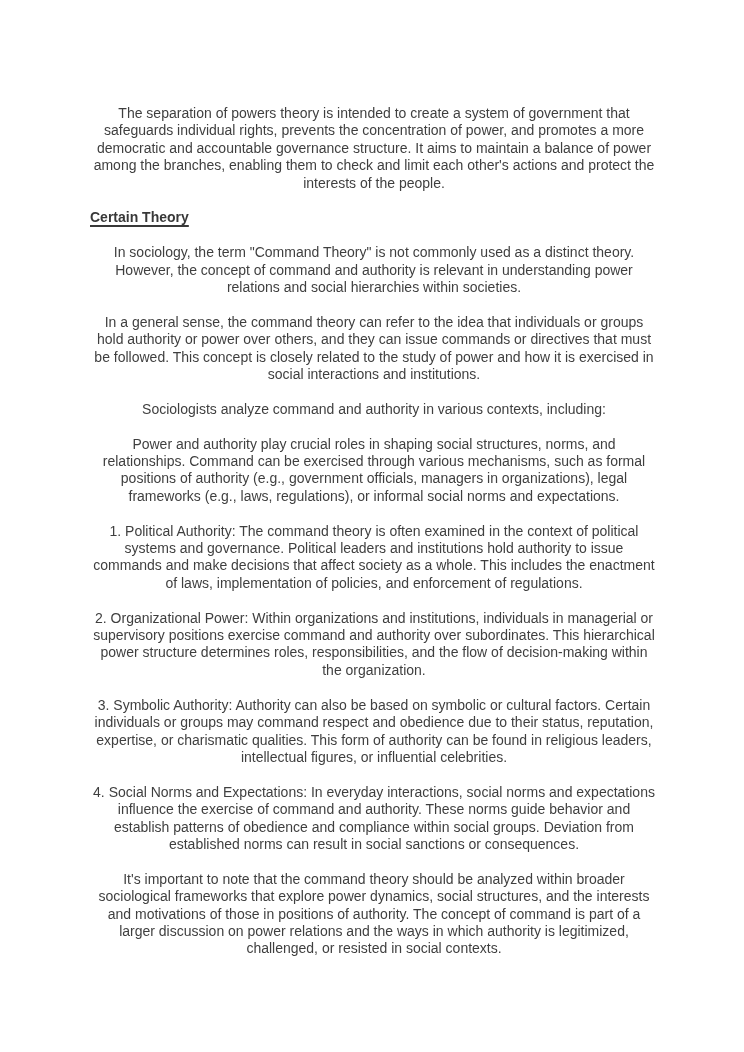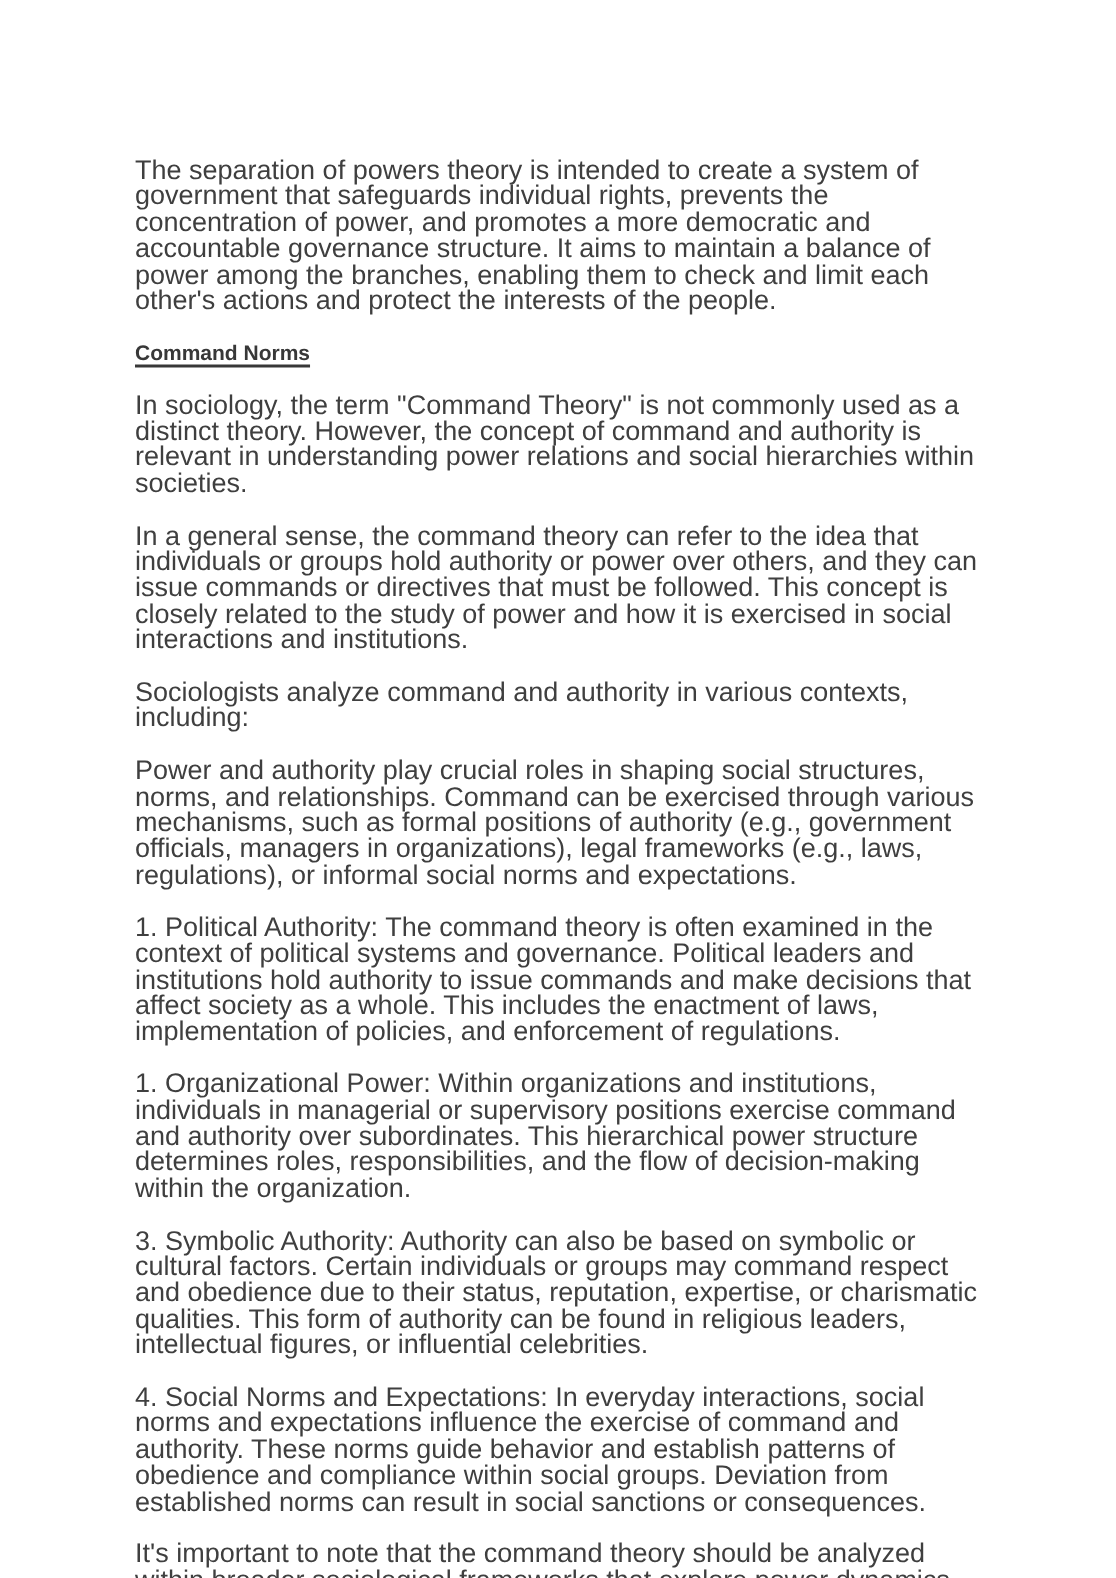--- a/index.html
+++ b/index.html
@@ -14,56 +14,57 @@
     color: #3f3f3f;
     overflow: hidden;
   }
   .page {
     box-sizing: content-box;
     padding: 105px 86px 0 90px;
     width: 568px;
   }
   .para {
     margin: 0 0 17.4px 0;
-    font-size: 18px;
+    font-size: 14px;
     line-height: 17.4px;
     letter-spacing: 0;
     word-spacing: 0;
+    text-align: center;
   }
   .doc-heading {
     margin: 0 0 17.4px 0;
     font-size: 14px;
     line-height: 17.4px;
     font-weight: bold;
     color: #383838;
     text-decoration: underline;
     text-decoration-thickness: 2px;
     text-underline-offset: 3px;
   }
 </style>
 </head>
 <body>
 
 <div class="page">
 
   <p class="para">The separation of powers theory is intended to create a system of government that safeguards individual rights, prevents the concentration of power, and promotes a more democratic and accountable governance structure. It aims to maintain a balance of power among the branches, enabling them to check and limit each other's actions and protect the interests of the people.</p>
 
-  <h2 class="doc-heading">Command Norms</h2>
+  <h2 class="doc-heading">Certain Theory</h2>
 
   <p class="para">In sociology, the term "Command Theory" is not commonly used as a distinct theory. However, the concept of command and authority is relevant in understanding power relations and social hierarchies within societies.</p>
 
   <p class="para">In a general sense, the command theory can refer to the idea that individuals or groups hold authority or power over others, and they can issue commands or directives that must be followed. This concept is closely related to the study of power and how it is exercised in social interactions and institutions.</p>
 
   <p class="para">Sociologists analyze command and authority in various contexts, including:</p>
 
   <p class="para">Power and authority play crucial roles in shaping social structures, norms, and relationships. Command can be exercised through various mechanisms, such as formal positions of authority (e.g., government officials, managers in organizations), legal frameworks (e.g., laws, regulations), or informal social norms and expectations.</p>
 
   <p class="para">1. Political Authority: The command theory is often examined in the context of political systems and governance. Political leaders and institutions hold authority to issue commands and make decisions that affect society as a whole. This includes the enactment of laws, implementation of policies, and enforcement of regulations.</p>
 
-  <p class="para">1. Organizational Power: Within organizations and institutions, individuals in managerial or supervisory positions exercise command and authority over subordinates. This hierarchical power structure determines roles, responsibilities, and the flow of decision-making within the organization.</p>
+  <p class="para">2. Organizational Power: Within organizations and institutions, individuals in managerial or supervisory positions exercise command and authority over subordinates. This hierarchical power structure determines roles, responsibilities, and the flow of decision-making within the organization.</p>
 
   <p class="para">3. Symbolic Authority: Authority can also be based on symbolic or cultural factors. Certain individuals or groups may command respect and obedience due to their status, reputation, expertise, or charismatic qualities. This form of authority can be found in religious leaders, intellectual figures, or influential celebrities.</p>
 
   <p class="para">4. Social Norms and Expectations: In everyday interactions, social norms and expectations influence the exercise of command and authority. These norms guide behavior and establish patterns of obedience and compliance within social groups. Deviation from established norms can result in social sanctions or consequences.</p>
 
   <p class="para">It's important to note that the command theory should be analyzed within broader sociological frameworks that explore power dynamics, social structures, and the interests and motivations of those in positions of authority. The concept of command is part of a larger discussion on power relations and the ways in which authority is legitimized, challenged, or resisted in social contexts.</p>
 
 </div>
 
 </body></html>

